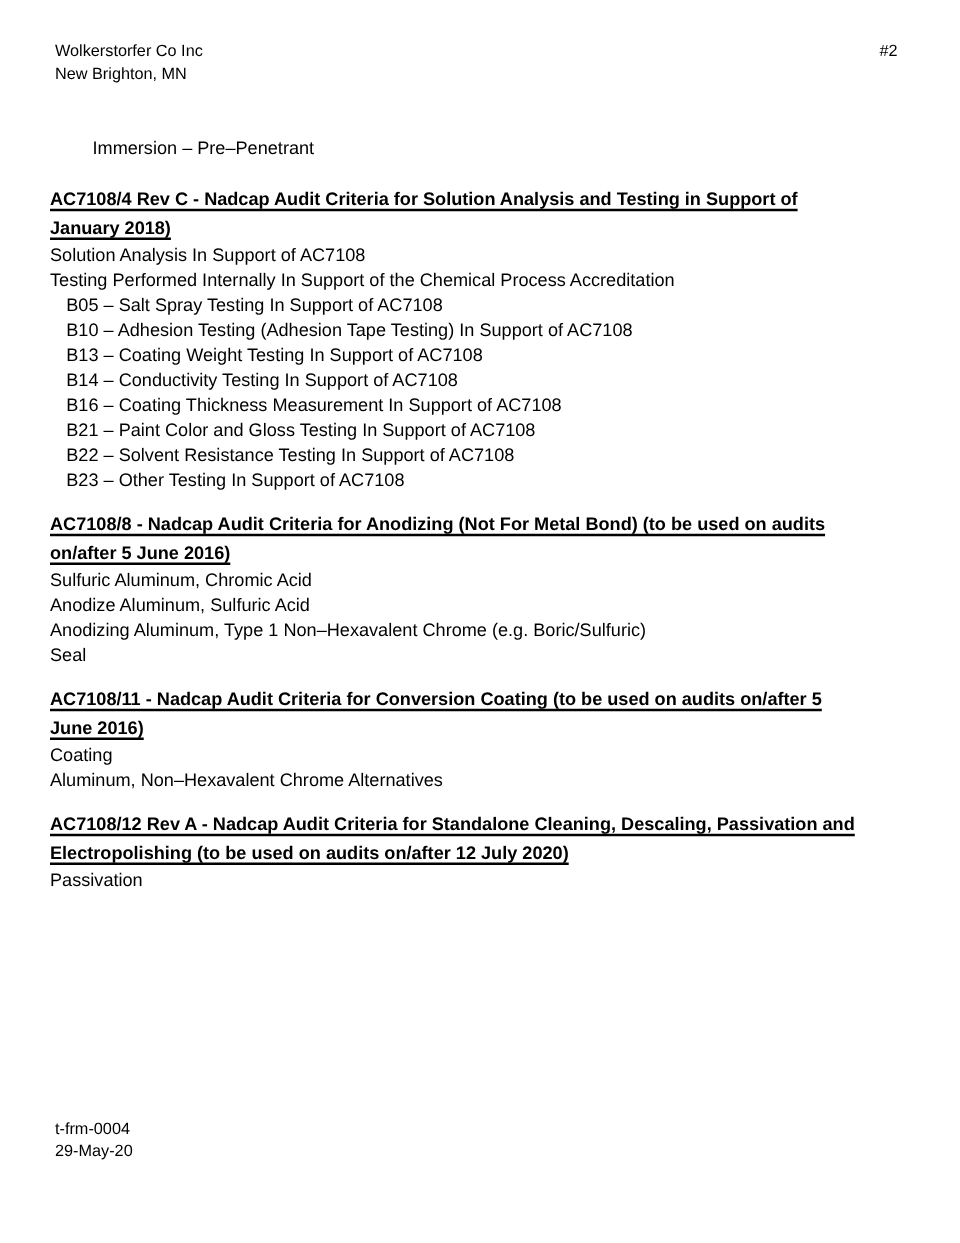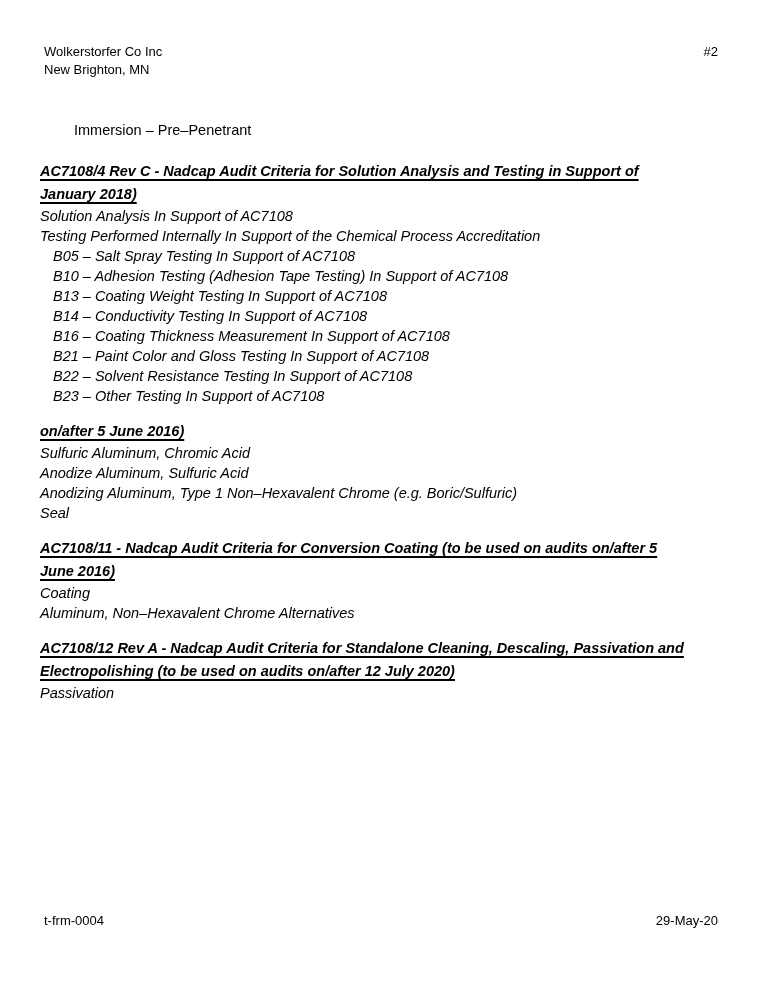--- a/index.html
+++ b/index.html
@@ -9,40 +9,40 @@
   }
   .page {
     position: relative;
     width: 768px;
     height: 954px;
     box-sizing: border-box;
     background: #ffffff;
     color: #000000;
     font-family: "Liberation Sans", "DejaVu Sans", sans-serif;
     font-size: 14.5px;
-    padding: 43px 50px 0 40px;
+    padding: 32px 50px 0 40px;
     overflow: hidden;
   }
   .doc-header {
     display: flex;
     justify-content: space-between;
     align-items: flex-start;
     font-size: 13px;
     line-height: 18px;
     margin-left: 4px;
   }
   .company-block div { white-space: nowrap; }
   .page-number { white-space: nowrap; }
   .subject-line {
     margin-top: 41px;
     margin-left: 34px;
     line-height: 20px;
     white-space: nowrap;
   }
-  .section { margin-top: 14px; font-style: italic; }
+  .section { margin-top: 14px; }
   .section.first { margin-top: 20px; }
   .heading-line {
     font-weight: bold;
     line-height: 23px;
     white-space: nowrap;
   }
   .heading-line span {
     text-decoration: underline;
     text-decoration-thickness: 1.5px;
     text-underline-offset: 3px;
@@ -54,20 +54,21 @@
   .indent { padding-left: 13px; }
   .doc-footer {
     position: absolute;
     left: 44px;
     right: 50px;
     bottom: 24px;
     display: flex;
     justify-content: space-between;
     font-size: 13px;
     line-height: 18px;
+    flex-direction: column;
   }
 </style>
 </head>
 <body>
 
 <div class="page">
 
   <div class="doc-header">
     <div class="company-block">
       <div>Wolkerstorfer Co Inc</div>
@@ -87,20 +88,21 @@
     <div class="body-line indent">B10 – Adhesion Testing (Adhesion Tape Testing) In Support of AC7108</div>
     <div class="body-line indent">B13 – Coating Weight Testing In Support of AC7108</div>
     <div class="body-line indent">B14 – Conductivity Testing In Support of AC7108</div>
     <div class="body-line indent">B16 – Coating Thickness Measurement In Support of AC7108</div>
     <div class="body-line indent">B21 – Paint Color and Gloss Testing In Support of AC7108</div>
     <div class="body-line indent">B22 – Solvent Resistance Testing In Support of AC7108</div>
     <div class="body-line indent">B23 – Other Testing In Support of AC7108</div>
   </div>
 
   <div class="section">
+    <div class="heading-line"><span>AC7108/8 - Nadcap Audit Criteria for Anodizing (Not For Metal Bond) (to be used on audits</span></div>
     <div class="heading-line"><span>on/after 5 June 2016)</span></div>
     <div class="body-line">Sulfuric Aluminum, Chromic Acid</div>
     <div class="body-line">Anodize Aluminum, Sulfuric Acid</div>
     <div class="body-line">Anodizing Aluminum, Type 1 Non–Hexavalent Chrome (e.g. Boric/Sulfuric)</div>
     <div class="body-line">Seal</div>
   </div>
 
   <div class="section">
     <div class="heading-line"><span>AC7108/11 - Nadcap Audit Criteria for Conversion Coating (to be used on audits on/after 5</span></div>
     <div class="heading-line"><span>June 2016)</span></div>

